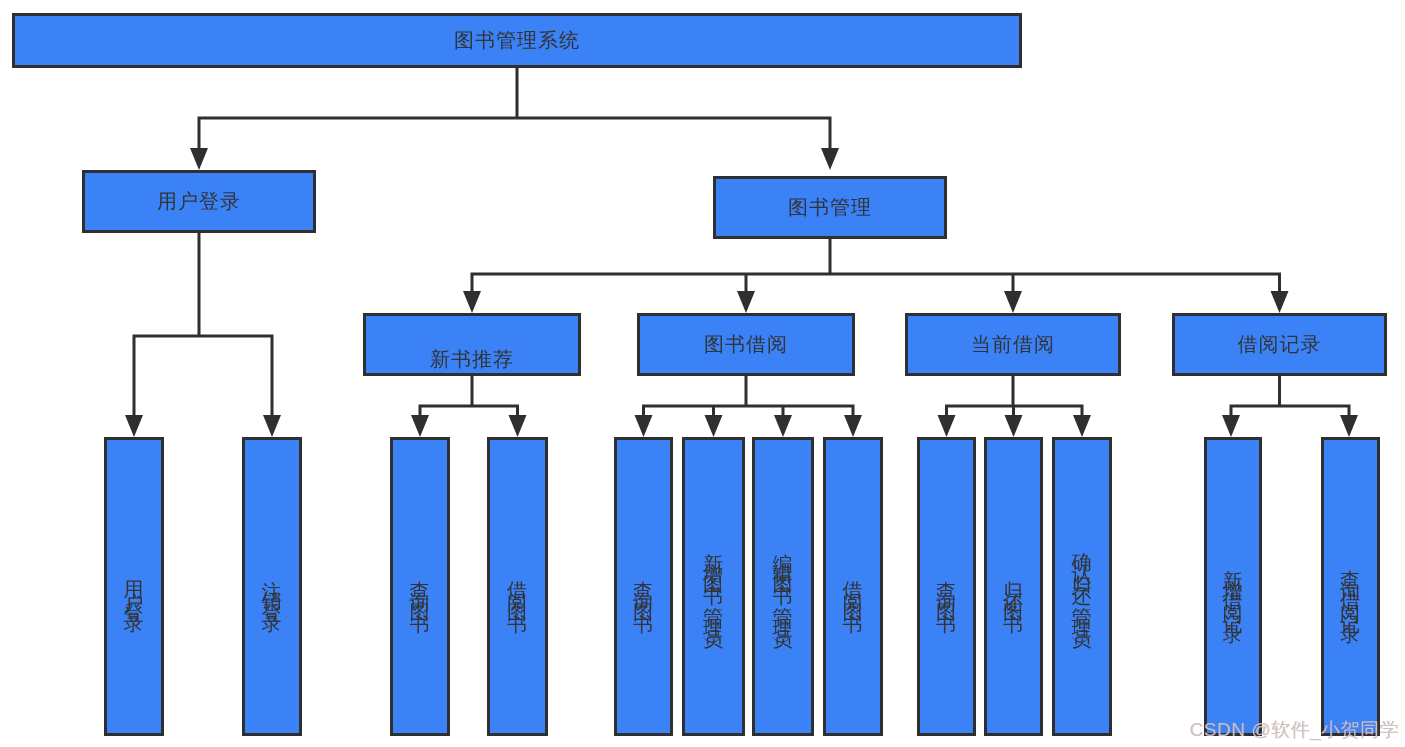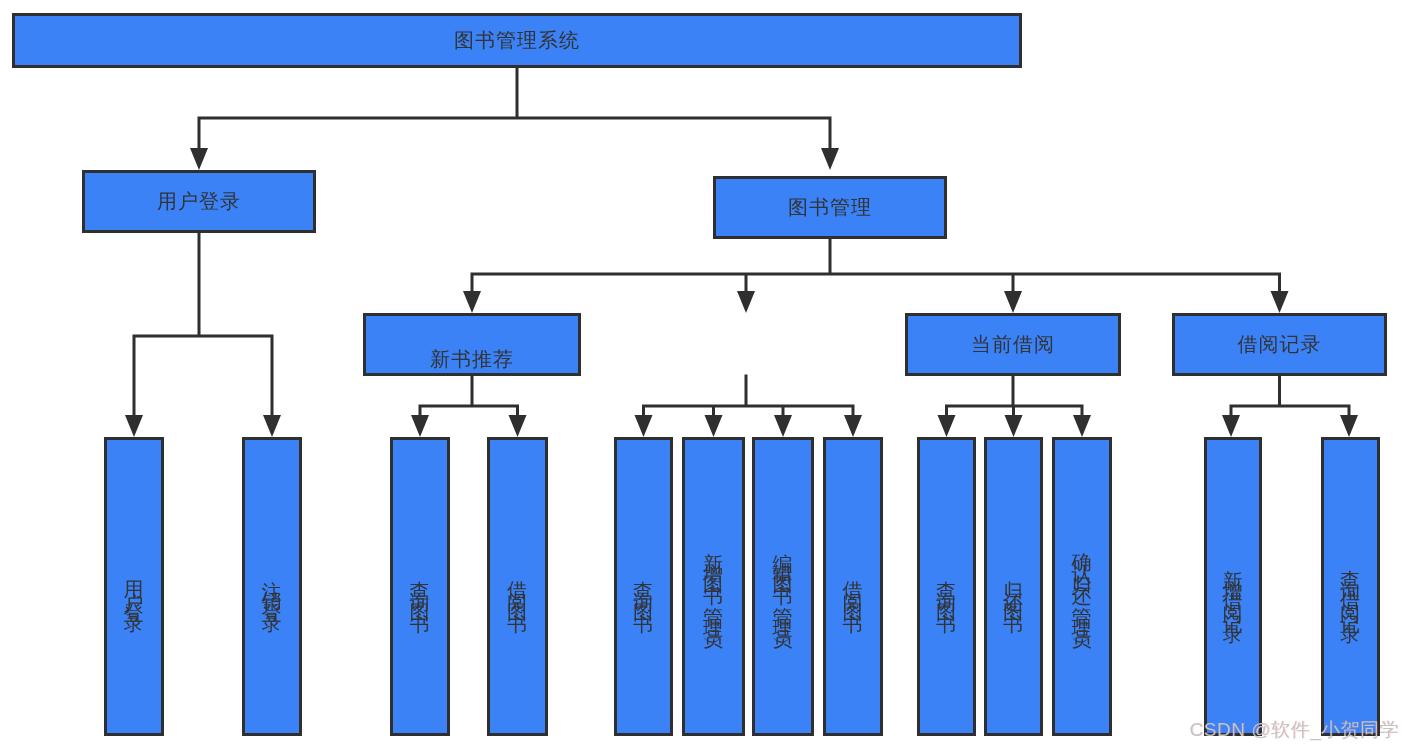--- a/index.html
+++ b/index.html
@@ -60,20 +60,23 @@
   <div class="node h" style="left:82px;top:170px;width:234px;height:63px;">
     <span class="lbl">用户登录</span>
   </div>
   <div class="node h" style="left:713px;top:170px;width:234px;height:63px;margin-top:6px;">
     <span class="lbl">图书管理</span>
   </div>
 
   <div class="node h" style="left:363px;top:313px;width:218px;height:63px;align-items:flex-end;">
     <span class="lbl">新书推荐</span>
   </div>
+  <div class="node h" style="left:637px;top:313px;width:218px;height:63px;">
+    <span class="lbl">图书借阅</span>
+  </div>
   <div class="node h" style="left:1172px;top:313px;width:215px;height:63px;">
     <span class="lbl">借阅记录</span>
   </div>
   <div class="node h" style="left:905px;top:313px;width:216px;height:63px;">
     <span class="lbl">当前借阅</span>
   </div>
 
   <div class="node v" style="left:104px;top:437px;width:60px;height:299px;">
     <span class="lbl">用户登录</span>
   </div>

